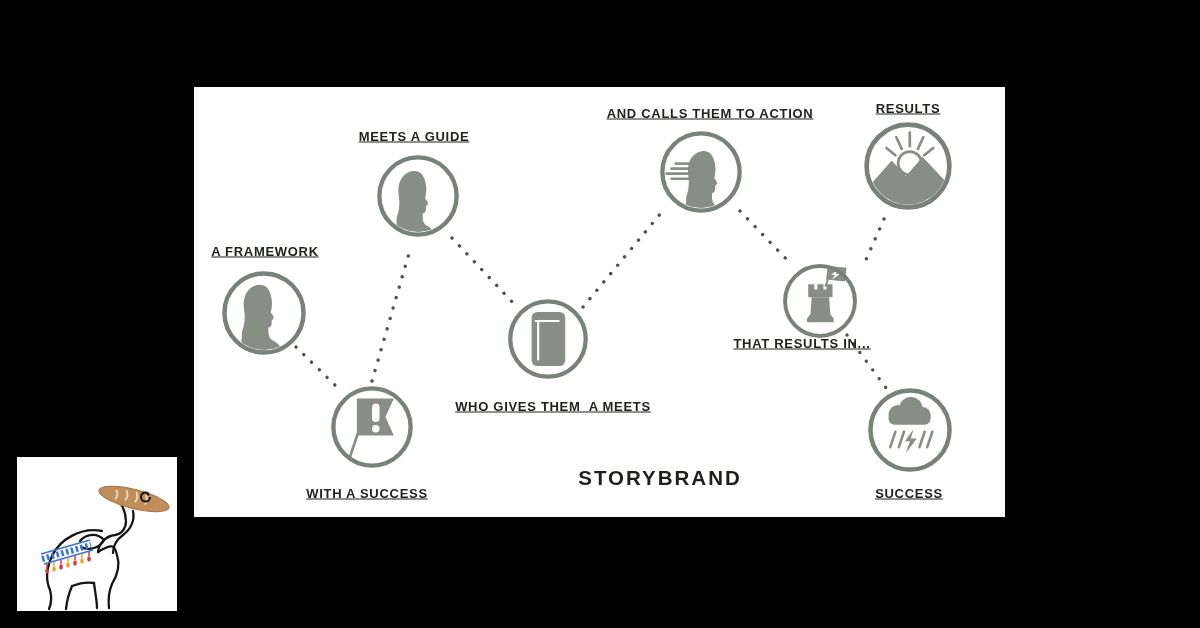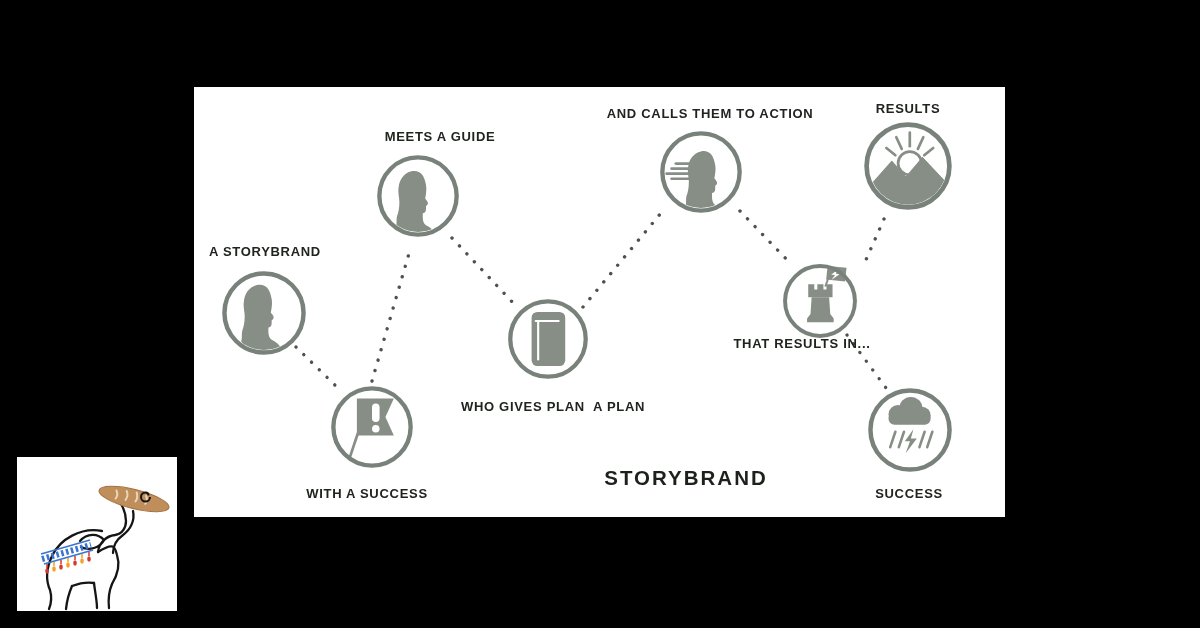--- a/index.html
+++ b/index.html
@@ -20,26 +20,26 @@
   .connectors{position:absolute;left:0;top:0;width:811px;height:430px;}
   .connectors line{
     stroke:var(--dot);stroke-width:3.4;stroke-linecap:round;
     stroke-dasharray:0.05 10.8;fill:none;
   }
   .node{position:absolute;}
   .node svg{display:block;width:100%;height:100%;}
   .step-label{
     position:absolute;transform:translate(-50%,-50%);
     font-size:13px;font-weight:700;letter-spacing:0.7px;color:var(--txt);
-    white-space:pre;text-align:left;
+    white-space:pre;text-align:left;text-decoration:underline;
   }
   .diagram-title{
     position:absolute;left:466px;top:390px;transform:translate(-50%,-50%);
     font-size:20.5px;font-weight:800;letter-spacing:2px;line-height:23px;
-    color:#1d211c;text-align:center;white-space:pre;margin-left:26px;
+    color:#1d211c;text-align:center;white-space:pre;
   }
   .logo{
     position:absolute;left:17px;top:457px;width:160px;height:154px;
     background:#ffffff;
   }
   .logo svg{display:block;width:100%;height:100%;}
 </style>
 </head>
 <body>
 
@@ -162,24 +162,24 @@
       <g stroke="var(--icon)" stroke-width="3" stroke-linecap="round">
         <line x1="33" y1="52" x2="27" y2="70"></line>
         <line x1="43" y1="52" x2="37" y2="70"></line>
         <line x1="67" y1="52" x2="61" y2="70"></line>
         <line x1="76" y1="52" x2="70" y2="70"></line>
       </g>
       <circle cx="50" cy="50" r="46" fill="none" stroke="var(--stroke)" stroke-width="5.2"></circle>
     </svg>
   </div>
 
-  <div class="step-label" style="left:71px;top:164px">A STORYBRAND</div>
+  <div class="step-label" style="left:71px;top:164px">A FRAMEWORK</div>
   <div class="step-label" style="left:173px;top:406px">WITH A SUCCESS</div>
-  <div class="step-label" style="left:246px;top:49px">MEETS A GUIDE</div>
-  <div class="step-label" style="left:359px;top:319px">WHO GIVES PLAN  A PLAN</div>
+  <div class="step-label" style="left:220px;top:49px">MEETS A GUIDE</div>
+  <div class="step-label" style="left:359px;top:319px">WHO GIVES THEM  A MEETS</div>
   <div class="step-label" style="left:516px;top:26px">AND CALLS THEM TO ACTION</div>
   <div class="step-label" style="left:608px;top:256px">THAT RESULTS IN...</div>
   <div class="step-label" style="left:714px;top:21px">RESULTS</div>
   <div class="step-label" style="left:715px;top:406px">SUCCESS</div>
 
   <div class="diagram-title"><span>STORYBRAND</span><br></div>
 </div>
 
 <div class="logo">
   <svg viewBox="0 0 160 154">

